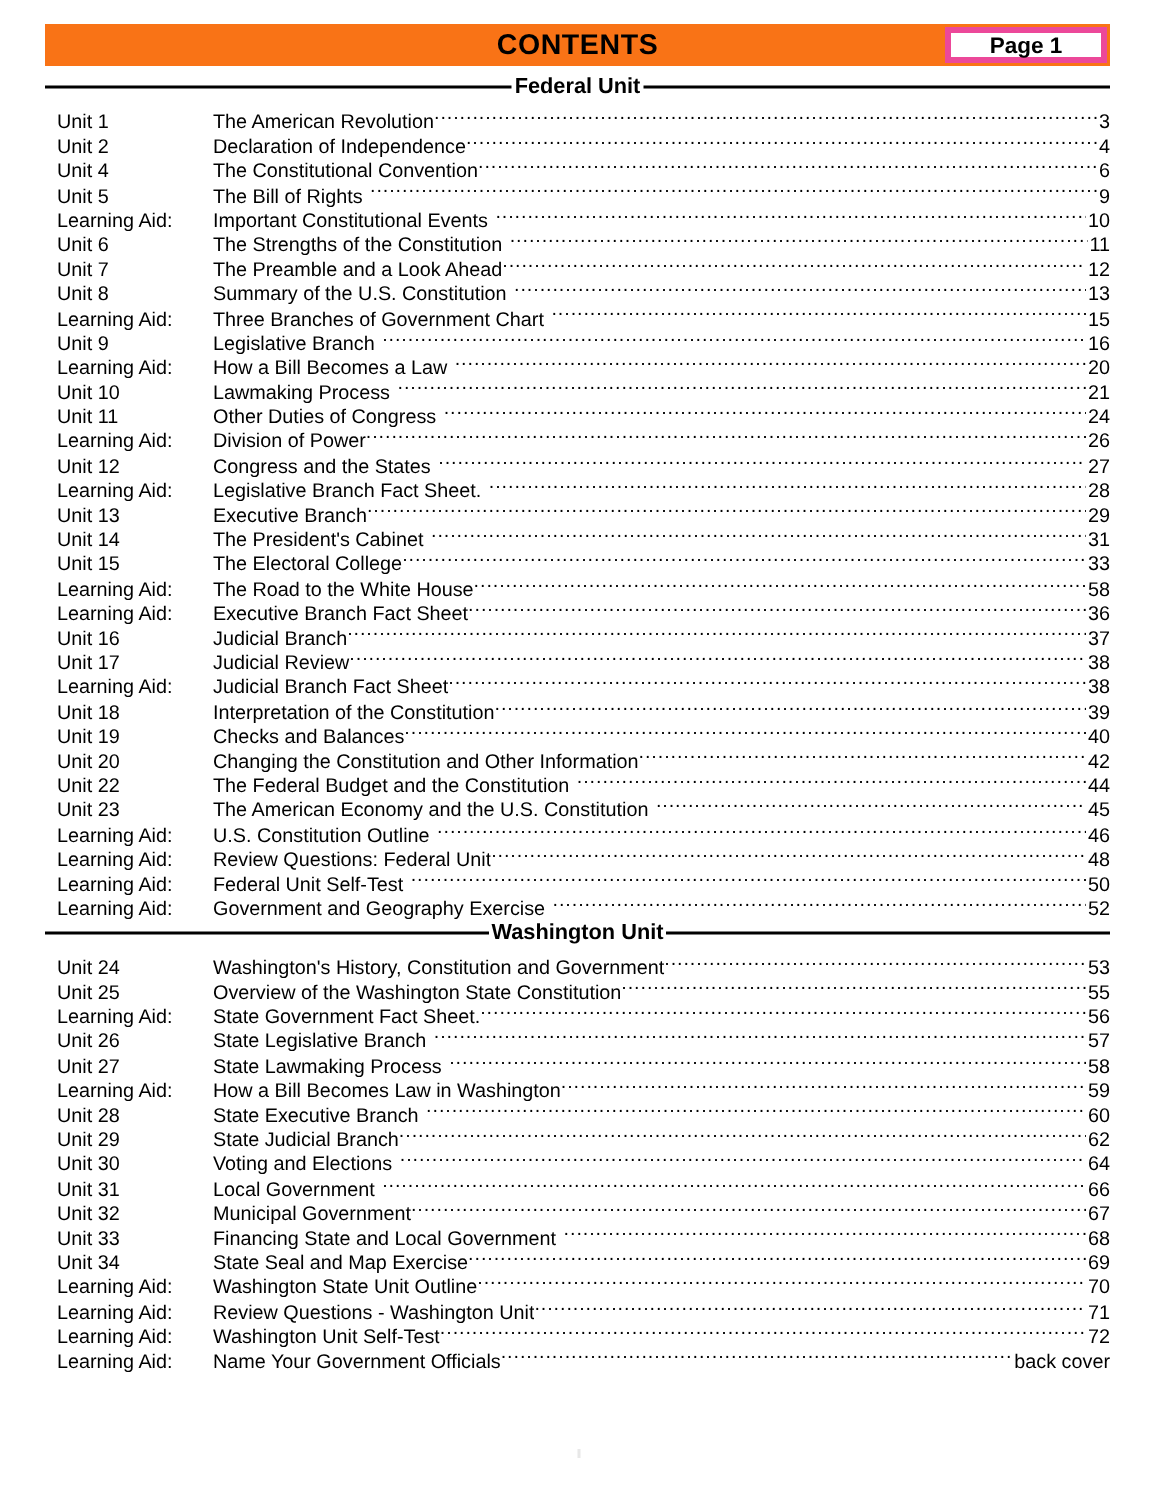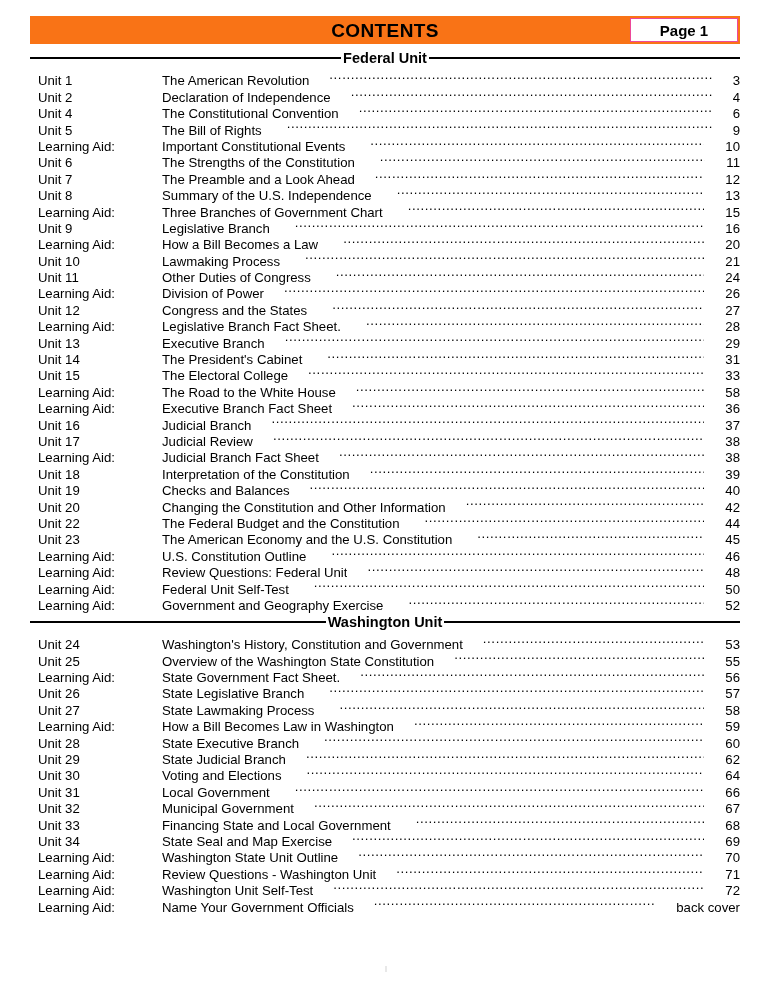--- a/index.html
+++ b/index.html
@@ -42,21 +42,21 @@
     line-height: 1;
     color: #000;
   }
   .page-chip {
     position: absolute;
     right: 2px;
     top: 2px;
     bottom: 2px;
     width: 108px;
     background: #ffffff;
-    border: 1px solid #ec4899;
+    border: 4px solid #ec4899;
     box-sizing: border-box;
     display: flex;
     align-items: center;
     justify-content: center;
   }
   .page-chip-label {
     font-size: 15px;
     font-weight: bold;
     line-height: 1;
   }
@@ -91,21 +91,20 @@
     width: 710px;
   }
 
   .toc-row {
     display: flex;
     align-items: baseline;
     height: 16.4px;
     font-size: 13.2px;
     line-height: 16.4px;
     white-space: nowrap;
-    gap: 20px;
   }
   .toc-label {
     flex: 0 0 112px;
     width: 112px;
     padding-left: 8px;
     box-sizing: border-box;
     overflow: hidden;
   }
   .toc-title {
     flex: 0 0 auto;
@@ -208,21 +207,21 @@
         <span class="toc-page">11</span>
       </div>
       <div class="toc-row">
         <span class="toc-label">Unit 7</span>
         <span class="toc-title">The Preamble and a Look Ahead</span>
         <span class="toc-leader"></span>
         <span class="toc-page">12</span>
       </div>
       <div class="toc-row gap">
         <span class="toc-label">Unit 8</span>
-        <span class="toc-title">Summary of the U.S. Independence</span>
+        <span class="toc-title">Summary of the U.S. Constitution</span>
         <span class="toc-leader"></span>
         <span class="toc-page">13</span>
       </div>
       <div class="toc-row gap">
         <span class="toc-label">Learning Aid:</span>
         <span class="toc-title">Three Branches of Government Chart</span>
         <span class="toc-leader"></span>
         <span class="toc-page">15</span>
       </div>
       <div class="toc-row gap">

